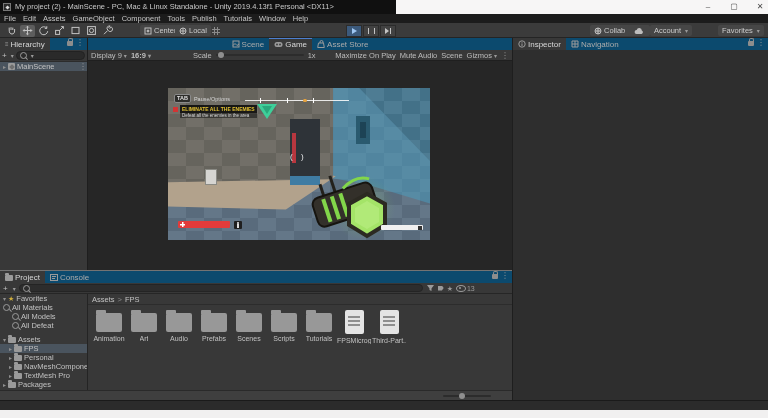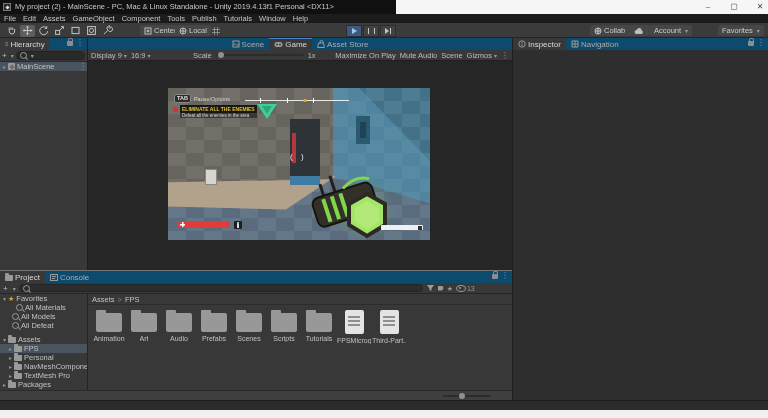--- a/index.html
+++ b/index.html
@@ -243,21 +243,21 @@
       </div>
       <div class="tab">
         <svg width="8" height="8" style="fill:#9a9a9a;">
             <path d="M1.5 3h5l.8 4.5h-6.6zM3 3V2a1.5 1.5 0 0 1 3 0v1" style="fill:none;stroke:#9a9a9a;"></path>
           </svg>
         <span>Asset Store</span>
       </div>
     </div>
     <div class="gv-controls" style="height:11px;padding:0 3px;gap:4px;">
       <span class="caret"><span>Display 9</span></span>
-      <span class="caret" style="min-width:58px;"><span>16:9</span></span>
+      <span class="caret" style="min-width:58px;font-weight:bold;"><span>16:9</span></span>
       <span>Scale</span>
       <span style="position:relative;width:88px;height:2px;background:#2c2c2c;border-radius:1px;display:inline-block;">
         <span style="position:absolute;left:2px;top:-2px;width:6px;height:6px;border-radius:50%;background:#8f8f8f;"></span>
       </span>
       <span>1x</span>
       <div style="flex:1"></div>
       <span>Maximize On Play</span>
       <span>Mute Audio</span>
       <span>Scene</span>
       <span class="caret"><span>Gizmos</span></span>
@@ -387,21 +387,21 @@
         <span style="font-size:7px;color:#9a9a9a;">13</span>
       </div>
     </div>
 
     <div class="abs" style="left:0;top:23px;width:88px;height:96px;border-right:1px solid #242424;box-sizing:border-box;overflow:hidden;">
       <div class="tree-row">
         <span class="exp open"></span>
         <span class="star">★</span>
         <span>Favorites</span>
       </div>
-      <div class="tree-row" style="padding-left:16px;">
+      <div class="tree-row" style="padding-left:3px;">
         <div class="mag"></div>
         <span>All Materials</span>
       </div>
       <div class="tree-row" style="padding-left:12px;">
         <div class="mag"></div>
         <span>All Models</span>
       </div>
       <div class="tree-row" style="padding-left:12px;">
         <div class="mag"></div>
         <span>All Defeat</span>

